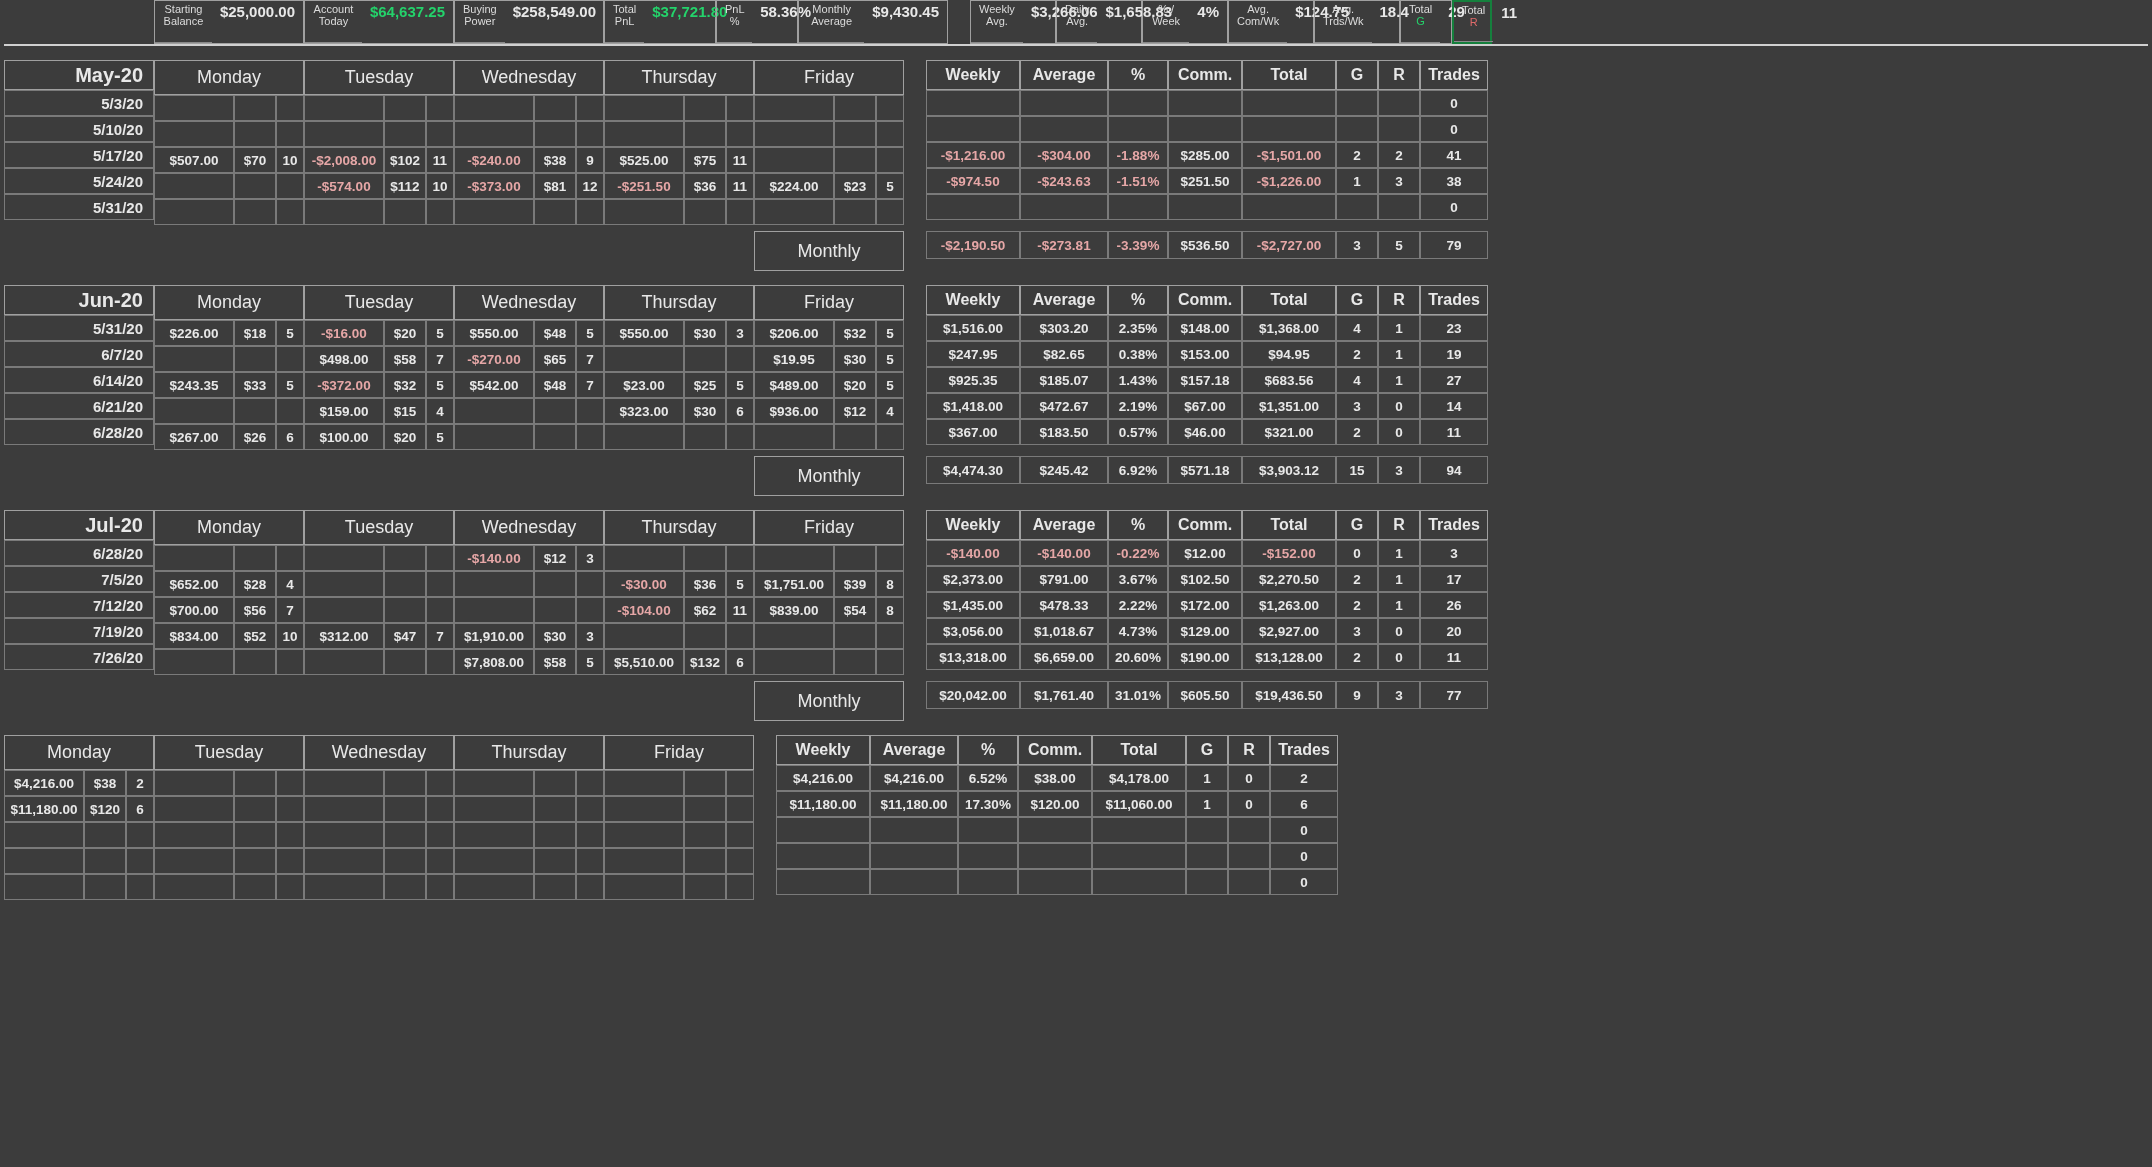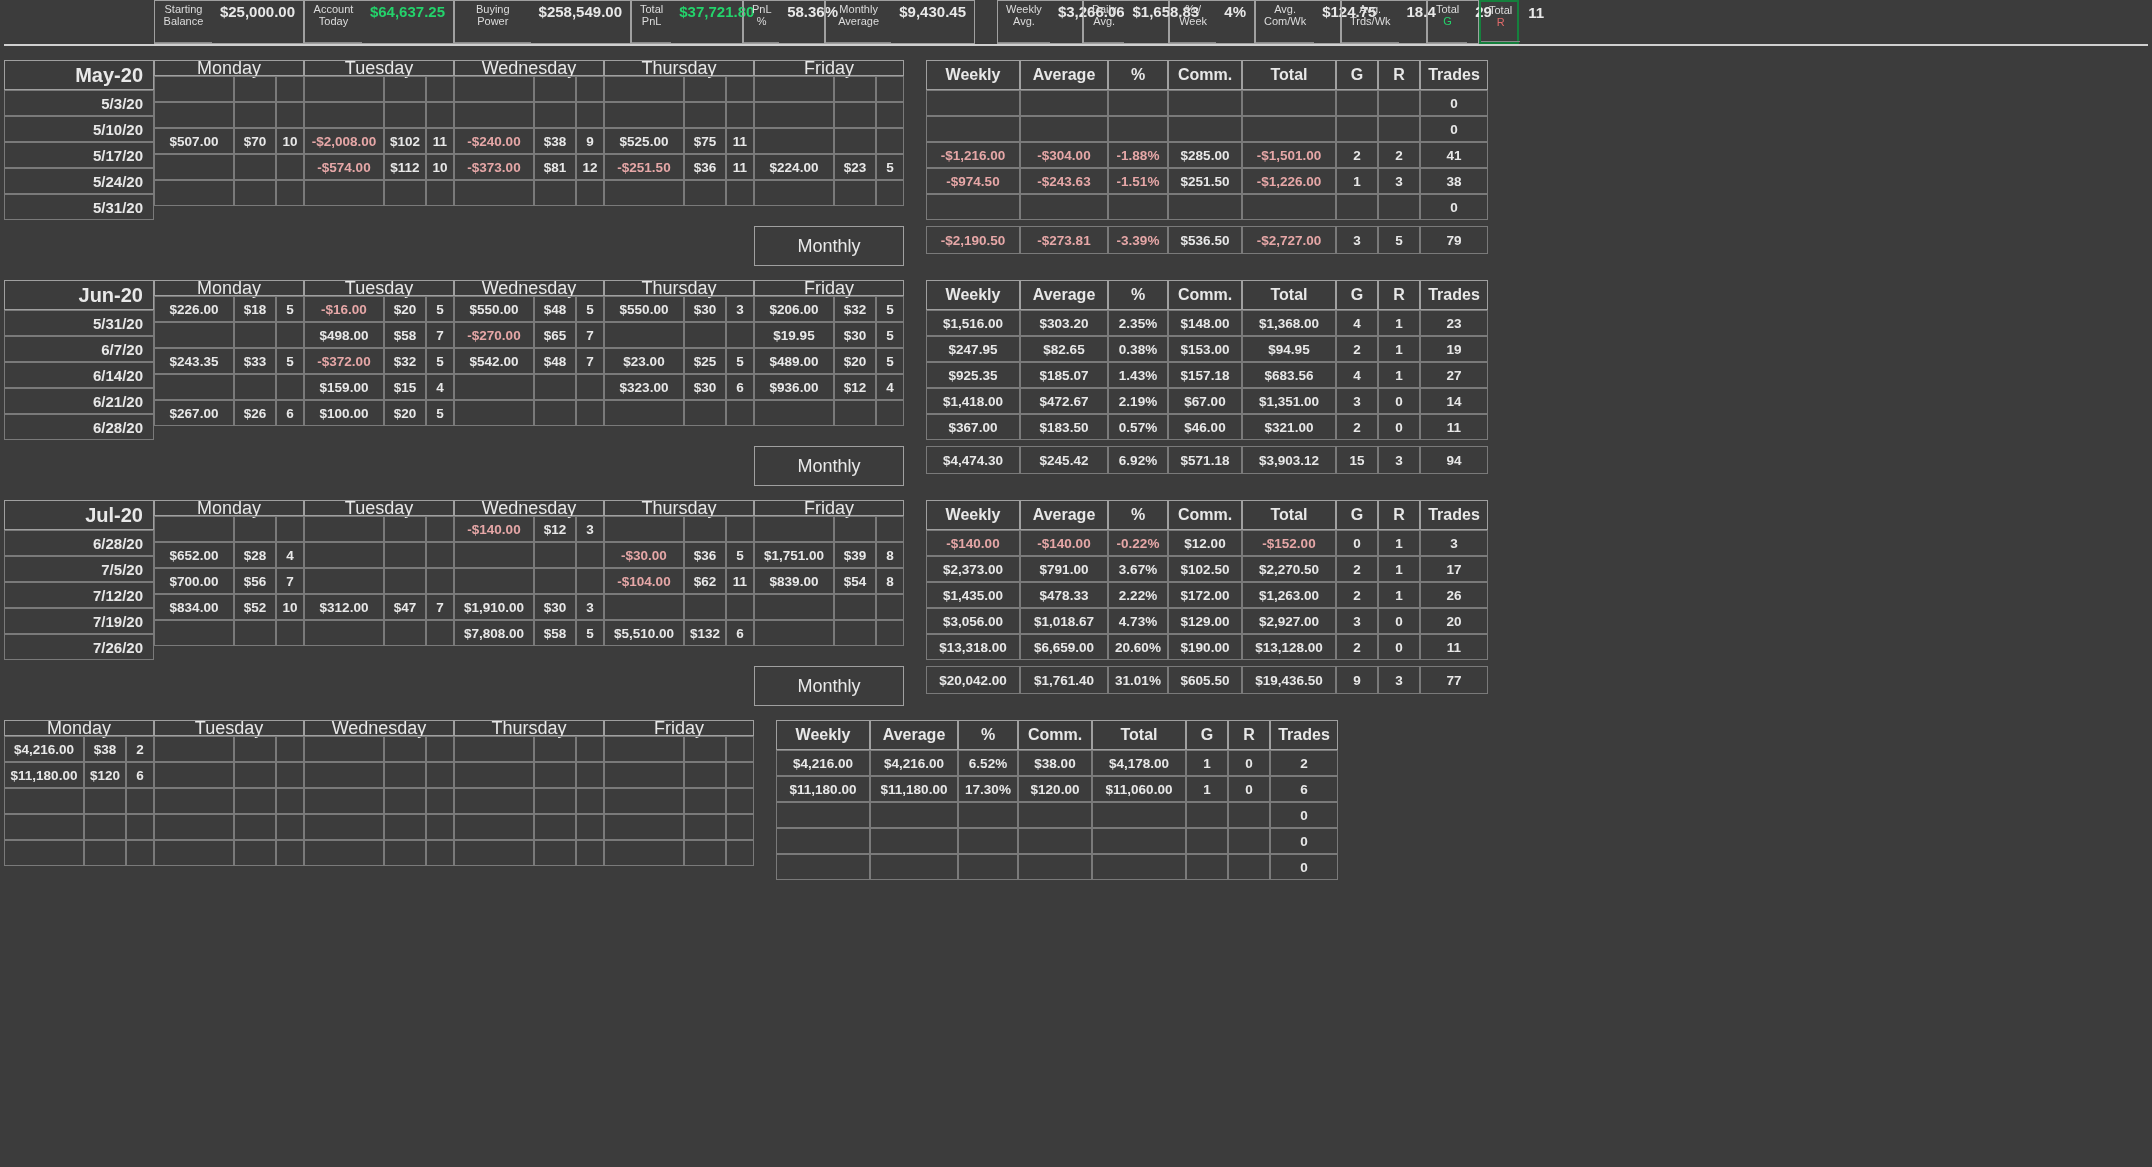--- a/index.html
+++ b/index.html
@@ -21,21 +21,21 @@
   }
   .metric .lbl { text-align: center; font-size: 11px; padding: 2px 8px; border-bottom: 1px solid #8a8a8a; color:#dcdcdc;}
   .metric .val { text-align: center; font-size: 15px; font-weight: 600; padding: 2px 8px; }
   .green { color: #24d36b; }
   .red-g { color: #24d36b; }
   .red-r { color: #e06a6a; }
   .neg   { color: #e6a7a7; }
 
   .m1 { width: 150px; } 
   .m2 { width: 150px; } 
-  .m3 { width: 177px; justify-content: space-between; } 
+  .m3 { width: 150px; justify-content: space-between; } 
   .m4 { width: 112px; } 
   .m5 { width: 82px;  } 
   .m6 { width: 150px; } 
   .ms { width: 86px;  } 
   .msel { width: 40px; border:2px solid #15803d; }
 
   
   .month { margin-top: 14px; display: flex; }
   .leftcol { width: 150px; }
   .leftcol .monthname {
@@ -43,21 +43,21 @@
     padding-right:10px; font-size: 20px; font-weight:600; background:#3c3c3c;
   }
   .leftcol .date {
     height: 26px; border: 1px solid #7a7a7a; display:flex; align-items:center; justify-content:flex-end;
     padding-right:10px; font-size: 15px; font-weight:600; background:#3c3c3c;
   }
 
   .daysgrid { display:flex; }
   .daycol { width: 150px; display:flex; flex-direction:column; }
   .dayhead {
-    height:16px; border:1px solid #a0a0a0; display:flex; align-items:center; justify-content:center;
+    height:35px; border:1px solid #a0a0a0; display:flex; align-items:center; justify-content:center;
     font-size:18px; font-weight:500;
   }
   .dayrow { height:26px; display:flex; }
   .dayrow .pnl  { width: 80px; border:1px solid #7a7a7a; display:flex; align-items:center; justify-content:center; font-weight:600; font-size:13.5px;}
   .dayrow .comm { width: 42px; border:1px solid #7a7a7a; display:flex; align-items:center; justify-content:center; font-weight:600; font-size:13.5px;}
   .dayrow .trd  { width: 28px; border:1px solid #7a7a7a; display:flex; align-items:center; justify-content:center; font-weight:600; font-size:13.5px;}
 
   .gap { width: 22px; }
 
   .statgrid { display:flex; }

